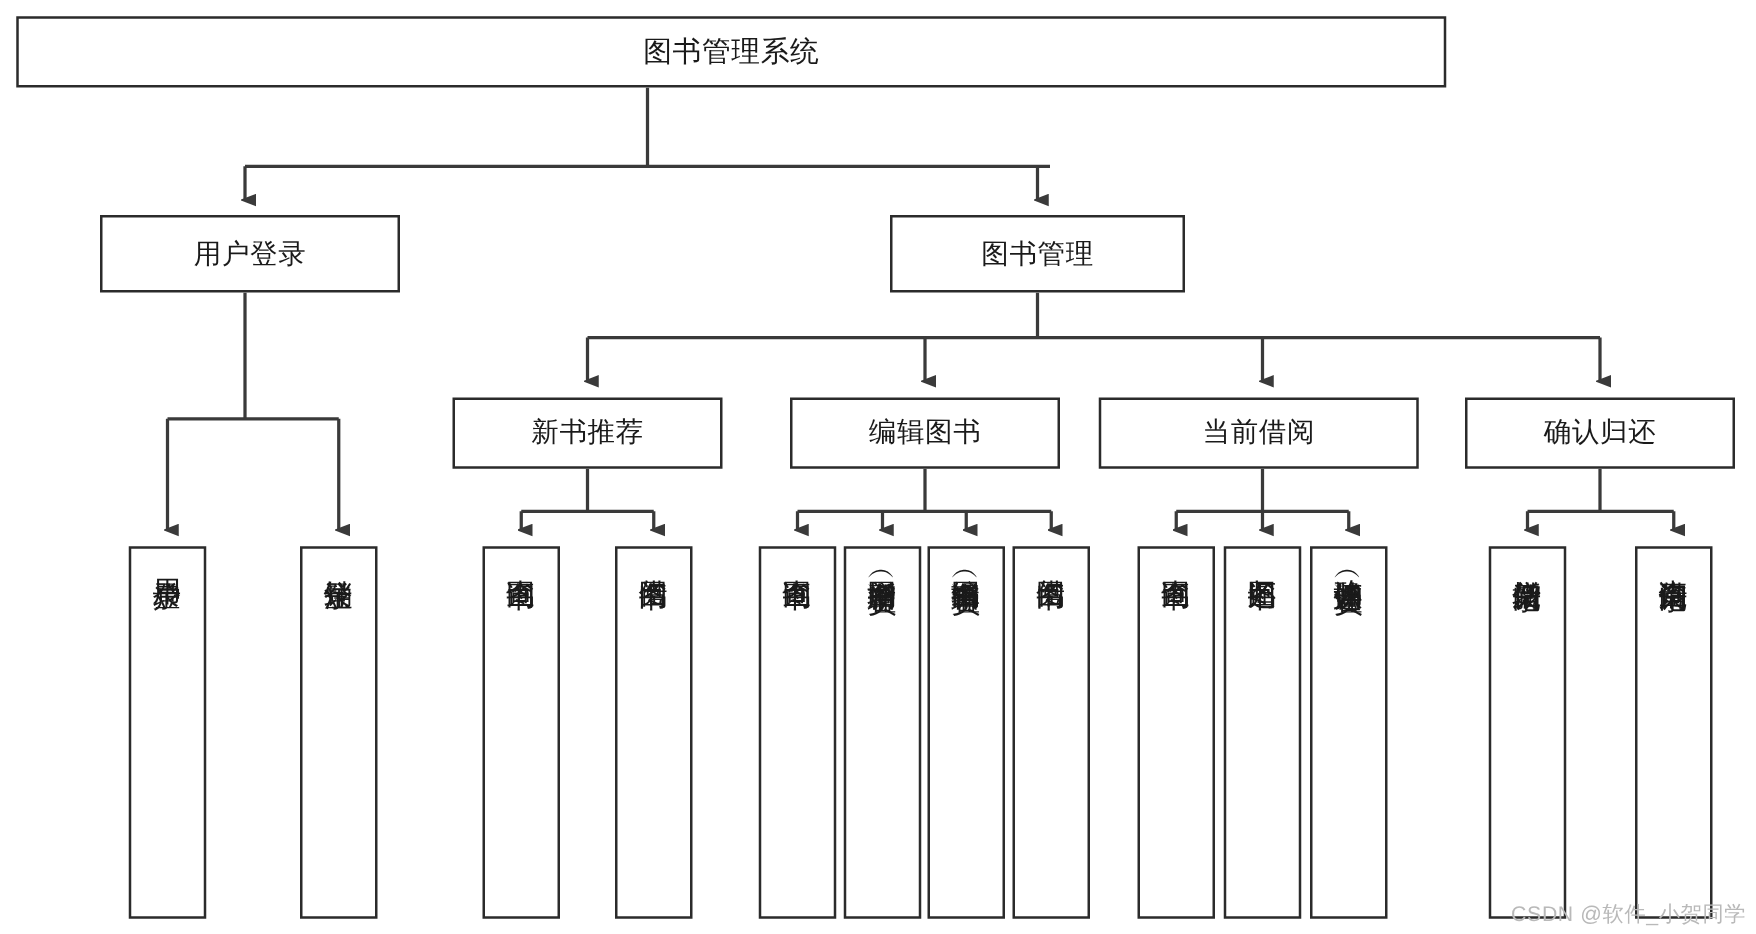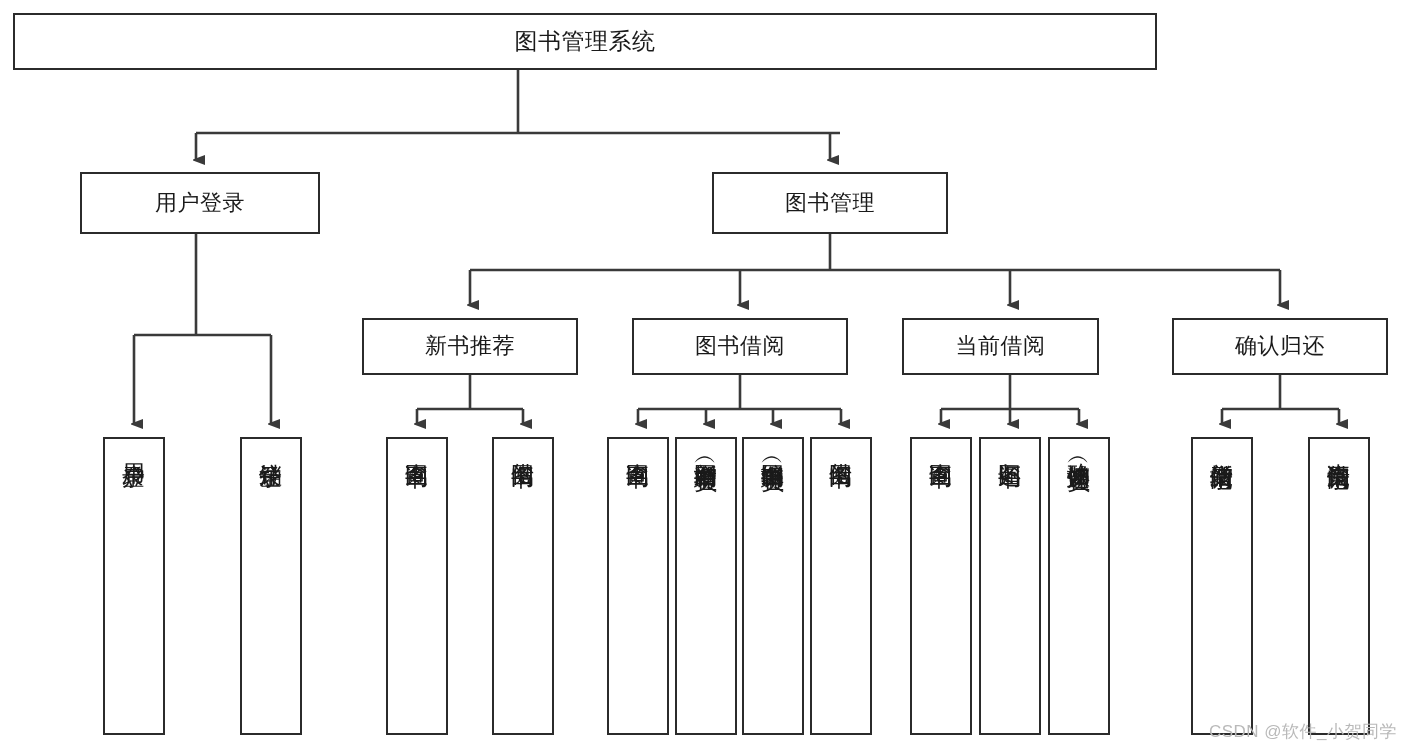--- a/index.html
+++ b/index.html
@@ -135,23 +135,23 @@
     <span class="node-label">用户登录</span>
   </div>
   <div class="node horizontal" style="left:362px;top:318px;width:216px;height:57px;">
     <span class="node-label">新书推荐</span>
   </div>
 
   <div class="node horizontal" style="left:712px;top:172px;width:236px;height:62px;">
     <span class="node-label">图书管理</span>
   </div>
   <div class="node horizontal" style="left:632px;top:318px;width:216px;height:57px;">
-    <span class="node-label">图书借阅</span>
-  </div>
-  <div class="node horizontal" style="left:902px;top:318px;width:197px;height:57px;">
+    <span class="node-label">编辑图书</span>
+  </div>
+  <div class="node horizontal" style="left:879px;top:318px;width:256px;height:57px;">
     <span class="node-label">当前借阅</span>
   </div>
   <div class="node horizontal" style="left:1172px;top:318px;width:216px;height:57px;">
     <span class="node-label">确认归还</span>
   </div>
 
   <div class="node vertical" style="left:103px;top:437px;width:62px;height:298px;">
     <span class="node-label">用户登录</span>
   </div>
   <div class="node vertical" style="left:240px;top:437px;width:62px;height:298px;">

